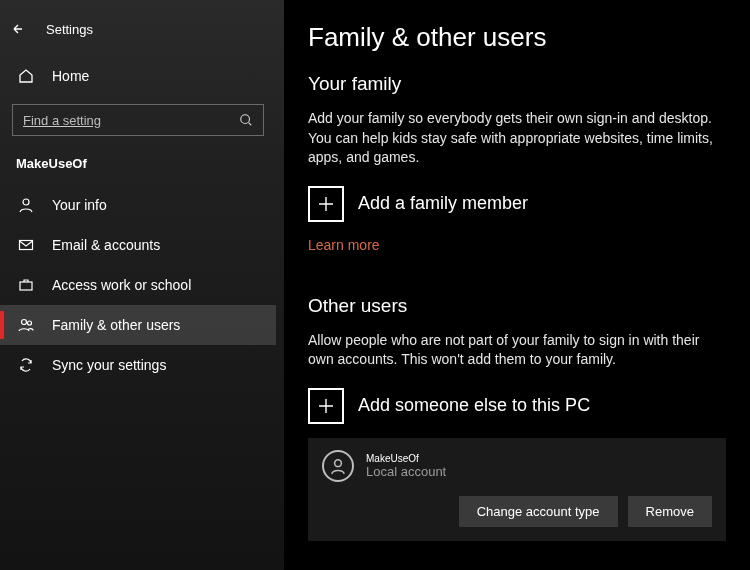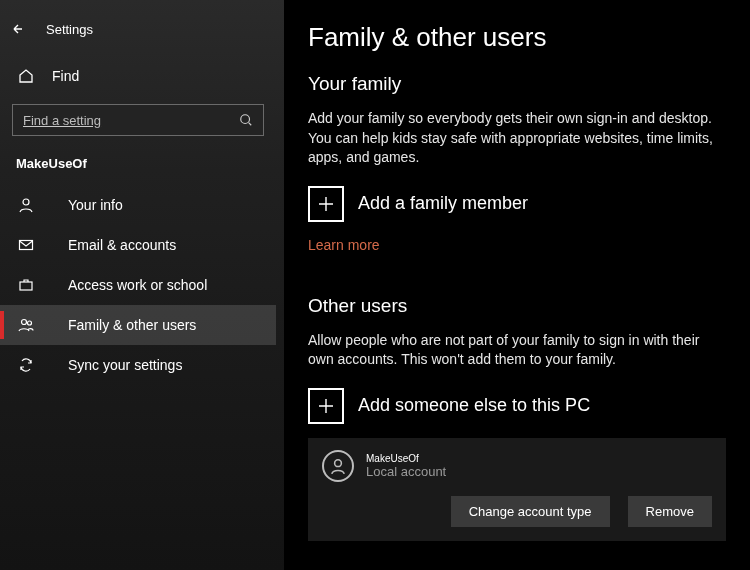--- a/index.html
+++ b/index.html
@@ -35,21 +35,21 @@
     .search-box input {
       flex:1; background:transparent; border:none; outline:none;
       color:#c9c9c9; font-size:13px; font-family:inherit;text-decoration:underline;
     }
     .search-box input::placeholder { color:#bdbdbd; }
     .section-title {
       font-size:13px; font-weight:600; padding:6px 16px 14px 16px;
     }
     .nav-item {
       display:flex; align-items:center; height:40px; padding:0 16px;
-      cursor:pointer; position:relative; font-size:14px;gap:16px;
+      cursor:pointer; position:relative; font-size:14px;
     }
     .nav-item .icon { width:20px; display:flex; align-items:center; justify-content:center; }
     .nav-item .label { margin-left:16px; }
     .nav-item.selected { background:rgba(255,255,255,0.14); }
     .nav-item.selected::before {
       content:""; position:absolute; left:0; top:6px; bottom:6px; width:4px; background:#d92b2b;
     }
     .main {
       flex:1; padding:22px 24px 0 24px; overflow:hidden;
     }
@@ -69,21 +69,21 @@
       background:#1a1a1a; padding:12px 14px 14px 14px; margin-top:10px;
     }
     .user-row { display:flex; align-items:center; }
     .avatar {
       width:32px; height:32px; border:2px solid #bcbcbc; border-radius:50%;
       display:flex; align-items:center; justify-content:center; margin-right:12px;
     }
     .user-meta { display:flex; flex-direction:column; }
     .user-name { font-size:10px; color:#fff; }
     .user-type { font-size:13px; color:#9a9a9a; }
-    .btn-row { display:flex; justify-content:flex-end; gap:18px; margin-top:14px; }
+    .btn-row { display:flex; justify-content:flex-end; gap:10px; margin-top:14px; }
     .btn {
       background:#3a3a3a; color:#fff; border:none; font-family:inherit;
       font-size:13px; padding:8px 18px; cursor:pointer;
     }
   </style>
 </head>
 <body>
 
 <div class="sidebar">
   <div class="top-row">
@@ -94,21 +94,21 @@
     </div>
     <div class="app-title">Settings</div>
   </div>
 
   <div class="home-row">
     <span class="icon">
       <svg width="16" height="16" viewBox="0 0 16 16" fill="none">
           <path d="M2 7l6-5 6 5v7H2V7z" stroke="#fff" stroke-width="1.3" fill="none"></path>
         </svg>
     </span>
-    <span class="label">Find</span>
+    <span class="label">Home</span>
   </div>
 
   <div class="search-box">
     <input type="text" placeholder="Find a setting" style="">
     <svg width="14" height="14" viewBox="0 0 16 16" fill="none">
         <circle cx="7" cy="7" r="5" stroke="#cfcfcf" stroke-width="1.3"></circle>
         <path d="M11 11l3 3" stroke="#cfcfcf" stroke-width="1.3"></path>
       </svg>
   </div>
 

